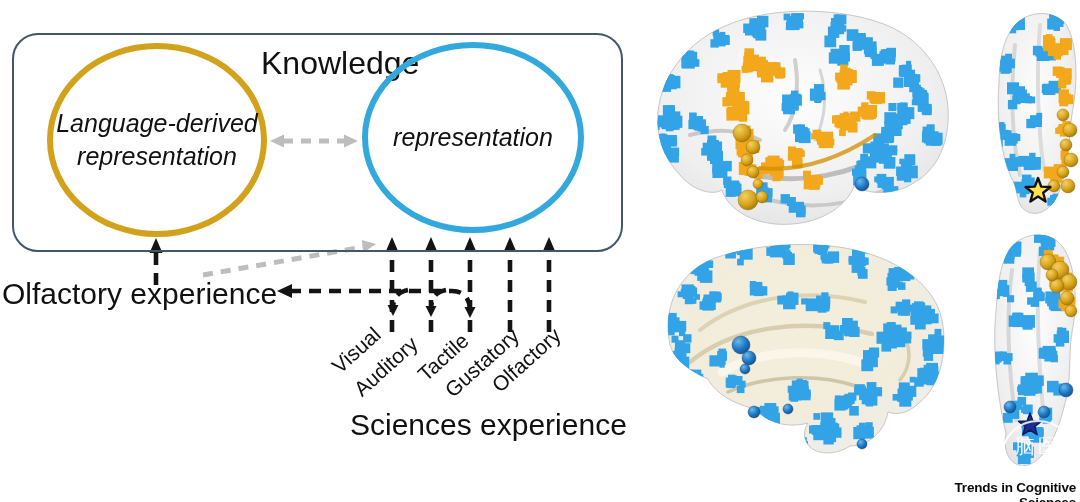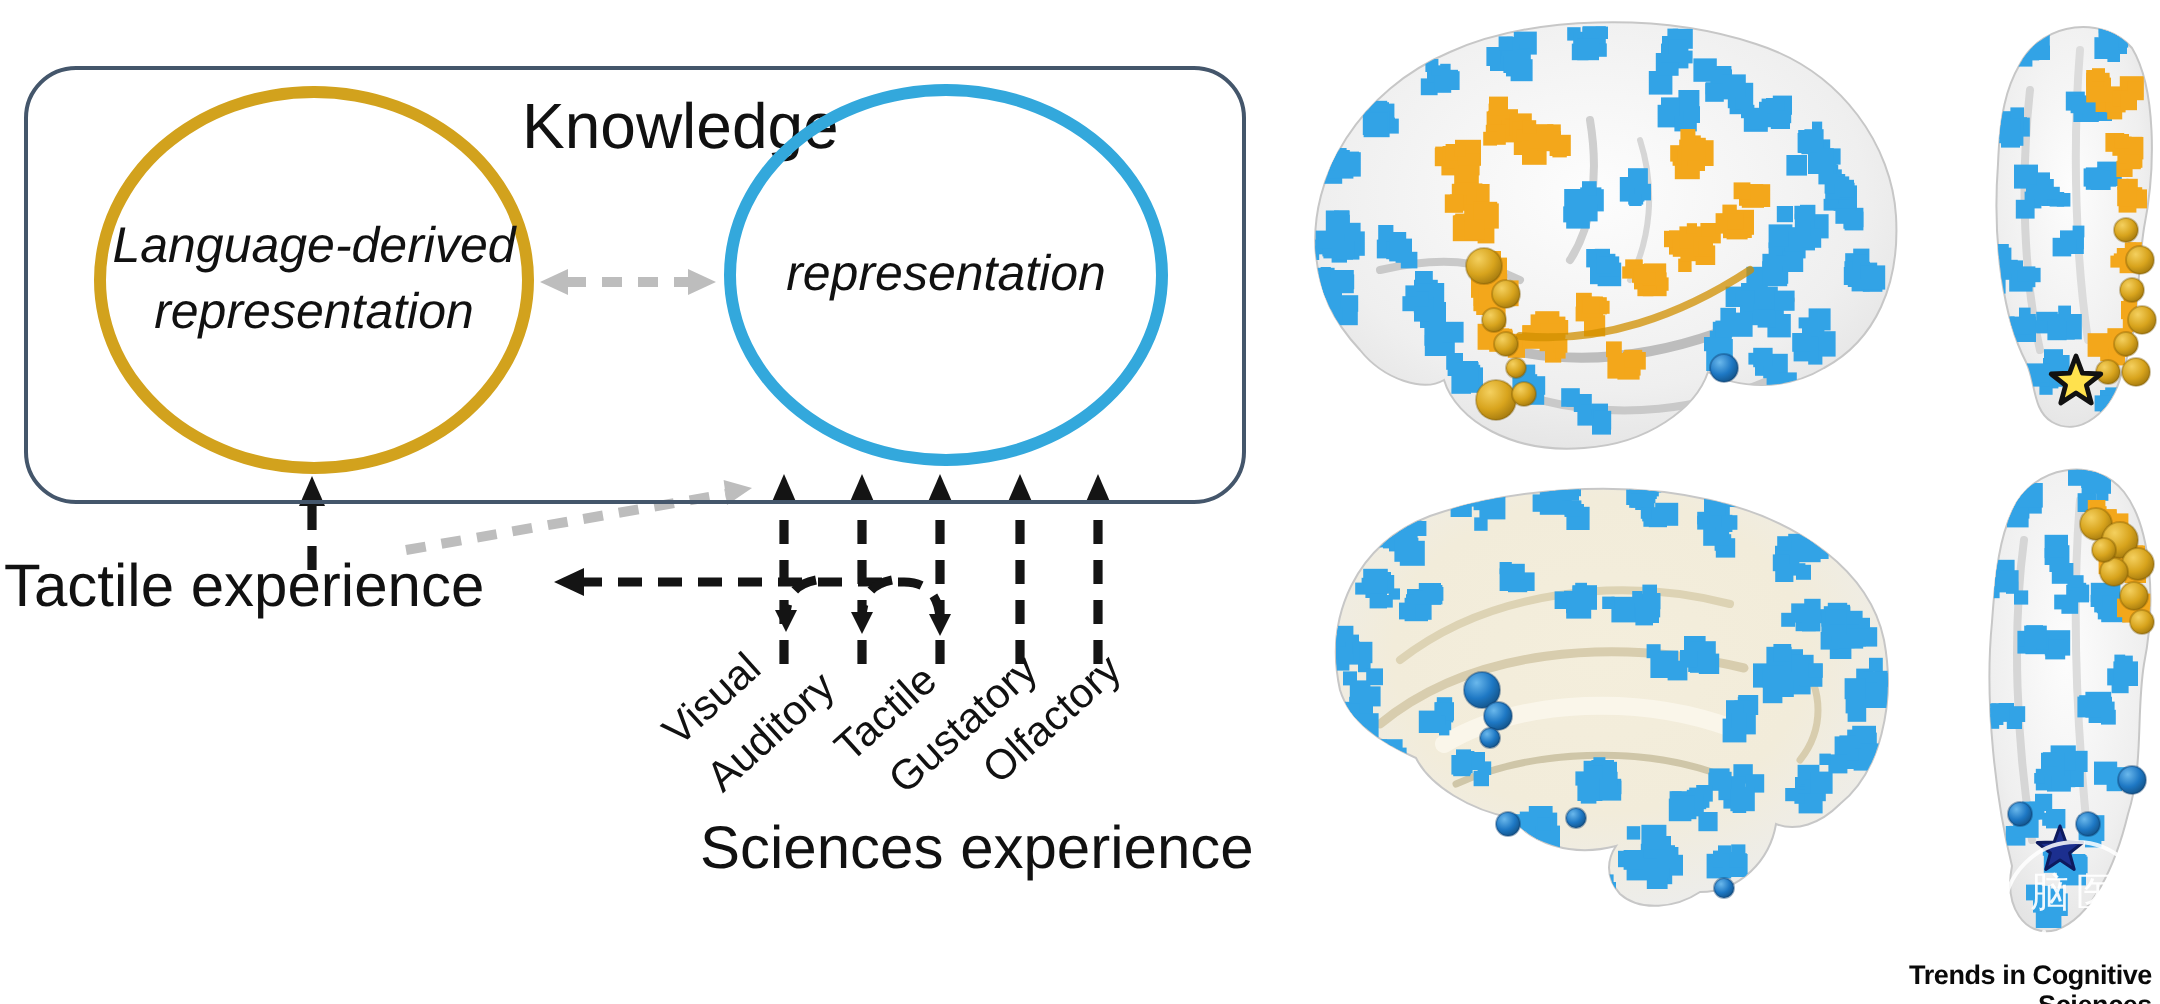--- a/index.html
+++ b/index.html
@@ -1388,21 +1388,21 @@
 
   <div class="ellipse lang-circle" style="border-color: rgb(210, 162, 29);">
     <span class="ln">Language-derived</span>
     <span class="ln">representation</span>
   </div>
 
   <div class="ellipse sens-circle" style="border-color: rgb(51, 168, 220);">
     <span class="ln">representation</span>
   </div>
 
-  <div class="lexp">Tactile experience</div>
+  <div class="lexp">Olfactory experience</div>
   <div class="sexp">Sciences experience</div>
 
   <div class="sense s-visual">Visual</div>
   <div class="sense s-auditory">Auditory</div>
   <div class="sense s-tactile">Tactile</div>
   <div class="sense s-gustatory">Gustatory</div>
   <div class="sense s-olfactory">Olfactory</div>
 
   <div class="journal">Trends in Cognitive Sciences</div>
 </div>

